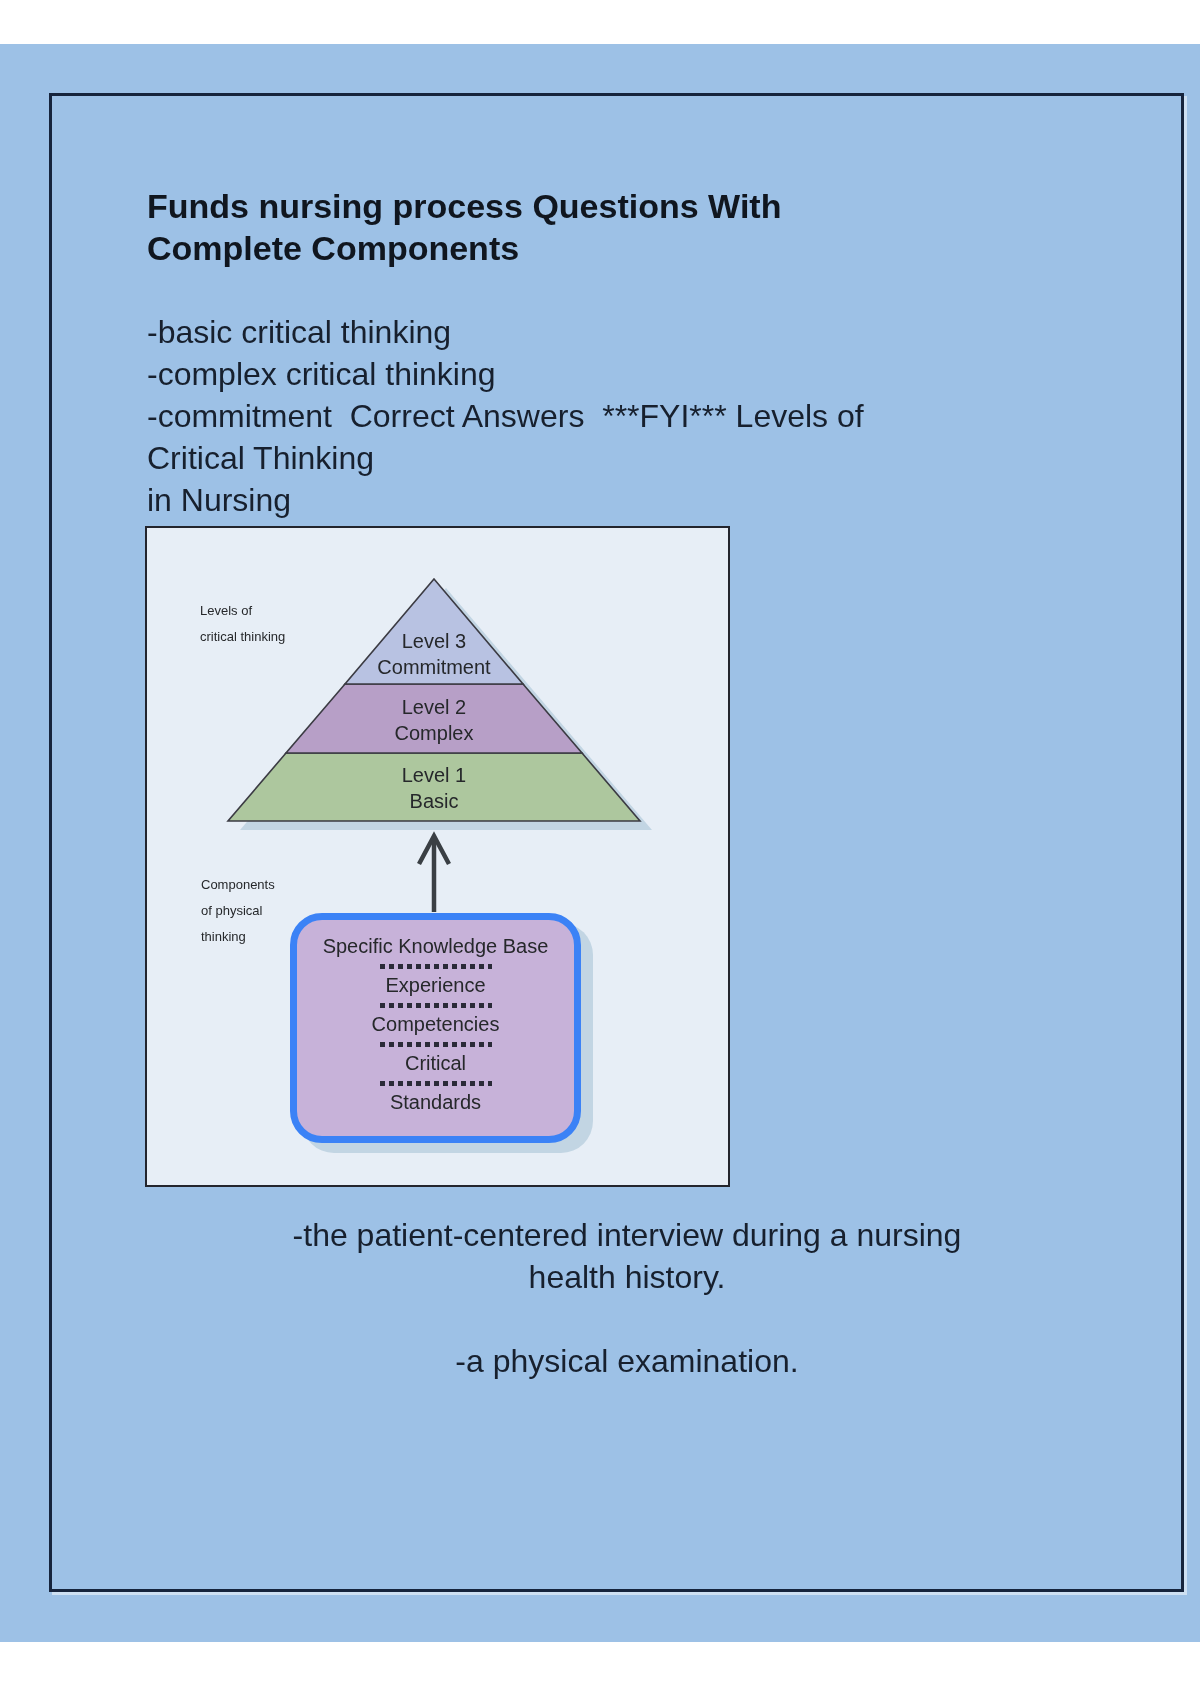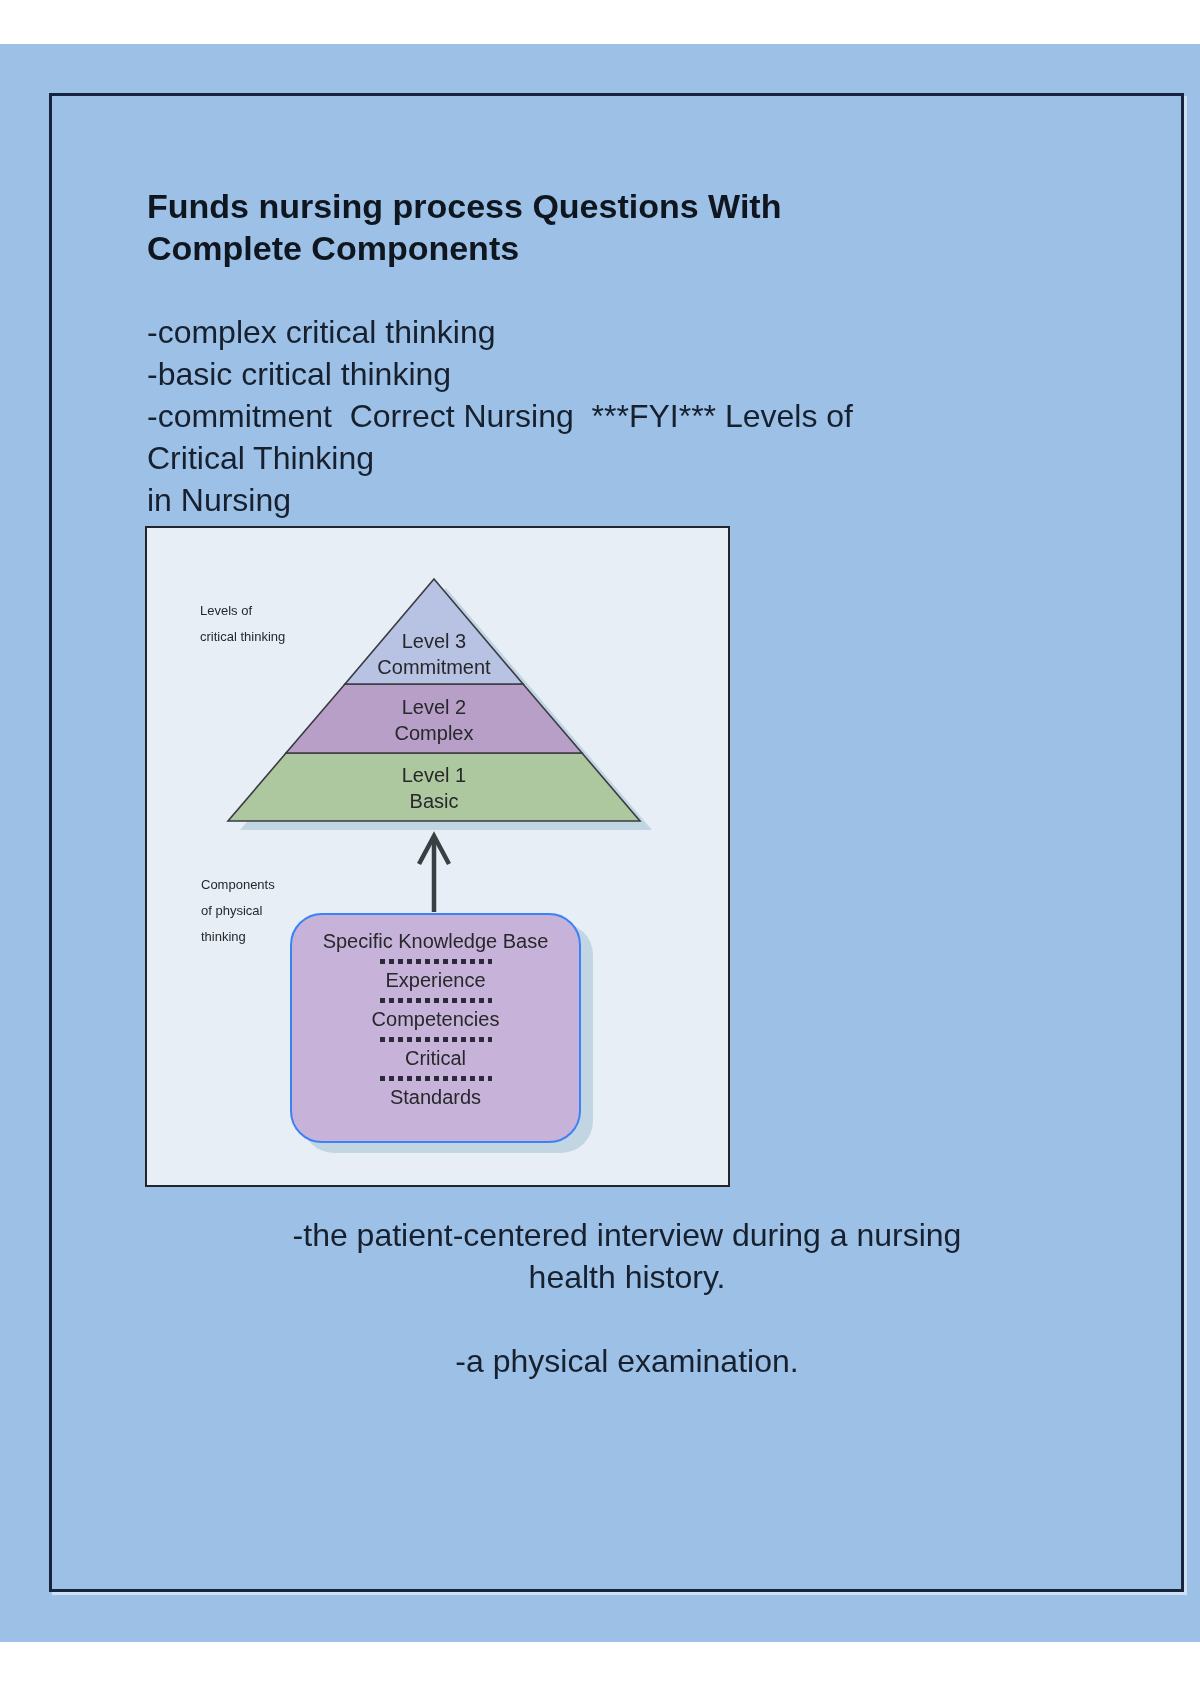--- a/index.html
+++ b/index.html
@@ -40,21 +40,21 @@
     position:absolute;font-size:13px;line-height:26px;color:#26282b;
   }
   .diagram-label span{display:block;}
   #levels-label{left:53px;top:70px;}
   #components-label{left:54px;top:344px;}
   .svg-label{
     font-family:"Liberation Sans", sans-serif;font-size:20px;fill:#26282b;
   }
   #components-box{
     position:absolute;left:143px;top:385px;width:291px;height:230px;
-    background:#c7b2d9;border:2px solid #3b82f6;border-radius:32px;
+    background:#c7b2d9;border:7px solid #3b82f6;border-radius:32px;
     box-sizing:border-box;box-shadow:12px 10px 0 #c2d5e3;
     padding-top:13px;text-align:center;
   }
   .component-item{
     display:block;font-size:20px;line-height:27px;color:#26282b;
   }
   .dots{
     width:112px;height:5px;margin:4px auto 3px auto;
     background-image:repeating-linear-gradient(90deg,#2a2a38 0 5px,transparent 5px 9px);
   }
@@ -71,23 +71,23 @@
   <div id="blue-sheet"></div>
 
   <div id="frame"></div>
 
   <div class="doc-title">
     <span>Funds nursing process Questions With</span>
     <span>Complete Components</span>
   </div>
 
   <div id="intro-block" class="textblock">
+    <span>-basic critical thinking</span>
     <span>-complex critical thinking</span>
-    <span>-basic critical thinking</span>
-    <span>-commitment  Correct Nursing  ***FYI*** Levels of</span>
+    <span>-commitment  Correct Answers  ***FYI*** Levels of</span>
     <span>Critical Thinking</span>
     <span>in Nursing</span>
   </div>
 
   <div id="diagram-box">
 
     <svg id="pyramid-svg" width="581" height="657" viewBox="0 0 581 657">
 
       <polygon points="299,60 505,302 93,302" fill="#c2d5e3"></polygon>
 

